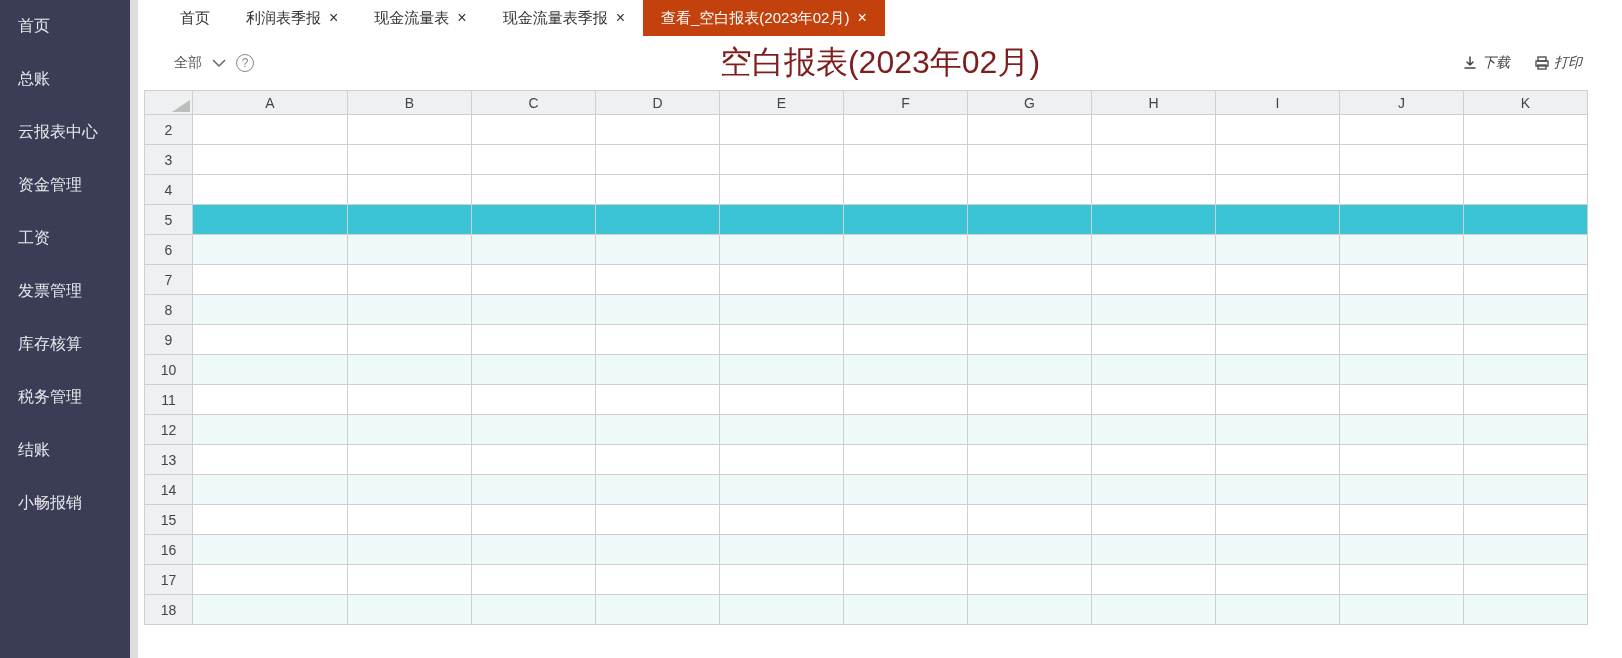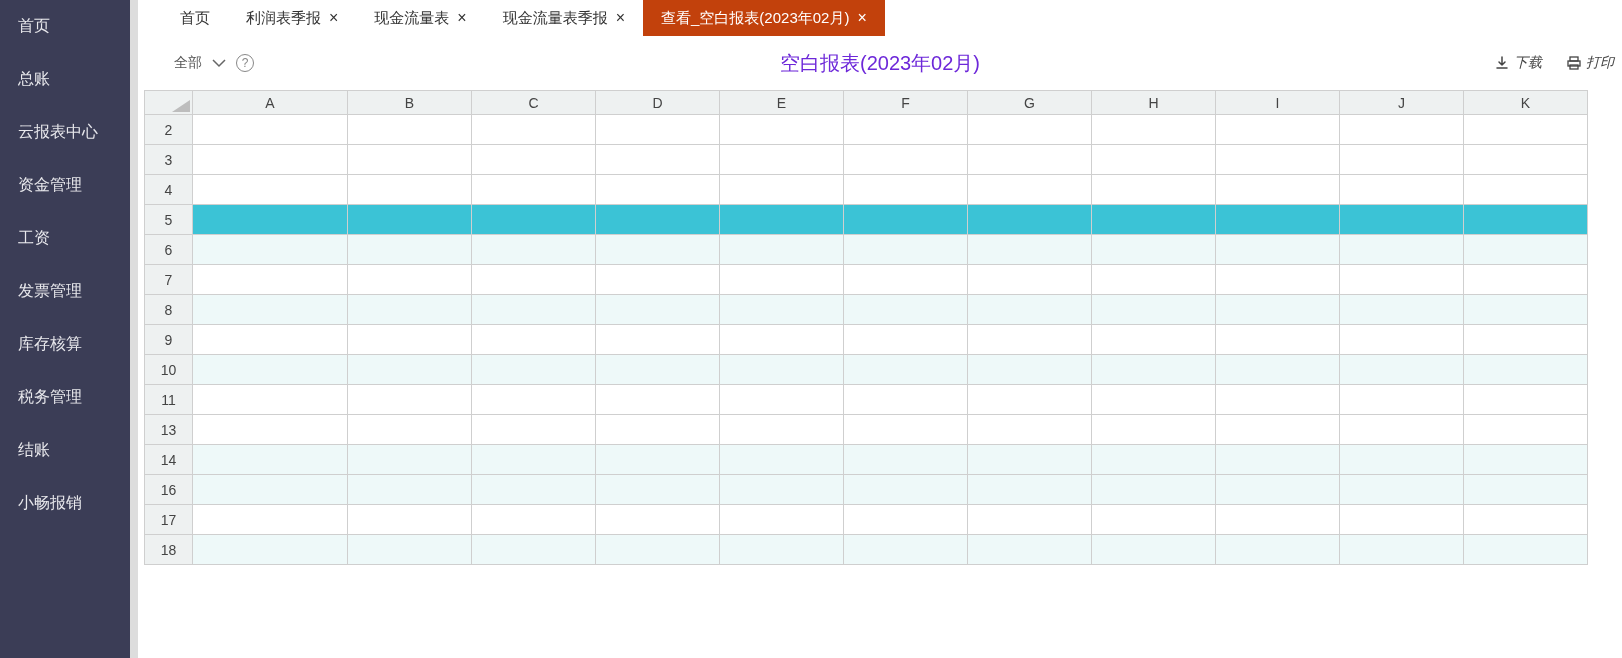--- a/index.html
+++ b/index.html
@@ -67,21 +67,21 @@
 .tab-close {
   font-size: 16px;
   line-height: 1;
   cursor: pointer;
 }
 
 
 .toolbar {
   display: flex;
   align-items: center;
-  padding: 18px 8px 18px 36px;
+  padding: 18px 40px 18px 36px;
   position: relative;
 }
 .filter-group {
   display: flex;
   align-items: center;
   gap: 10px;
   color: #555;
 }
 .filter-chevron {
   display: inline-block;
@@ -94,22 +94,22 @@
   display: inline-flex;
   align-items: center; justify-content: center;
   font-size: 12px;
   color: #888;
   cursor: pointer;
 }
 .title {
   position: absolute;
   left: 50%;
   transform: translateX(-50%);
-  font-size: 20px;
-  color: #6d28d9;
+  font-size: 32px;
+  color: #7f1d1d;
   text-align: center;
 }
 .actions {
   margin-left: auto;
   display: flex;
   gap: 24px;
   color: #444;
   font-style: italic;
 }
 .action-btn {
@@ -407,36 +407,64 @@
             <td class="cell"></td>
             <td class="cell"></td>
             <td class="cell"></td>
             <td class="cell"></td>
             <td class="cell"></td>
             <td class="cell"></td>
             <td class="cell"></td>
             <td class="cell"></td>
             <td class="cell"></td>
           </tr>
+          <tr class="alt">
+            <td class="rowhead">12</td>
+            <td class="cell"></td>
+            <td class="cell"></td>
+            <td class="cell"></td>
+            <td class="cell"></td>
+            <td class="cell"></td>
+            <td class="cell"></td>
+            <td class="cell"></td>
+            <td class="cell"></td>
+            <td class="cell"></td>
+            <td class="cell"></td>
+            <td class="cell"></td>
+          </tr>
           <tr>
             <td class="rowhead">13</td>
             <td class="cell"></td>
             <td class="cell"></td>
             <td class="cell"></td>
             <td class="cell"></td>
             <td class="cell"></td>
             <td class="cell"></td>
             <td class="cell"></td>
             <td class="cell"></td>
             <td class="cell"></td>
             <td class="cell"></td>
             <td class="cell"></td>
           </tr>
           <tr class="alt">
             <td class="rowhead">14</td>
+            <td class="cell"></td>
+            <td class="cell"></td>
+            <td class="cell"></td>
+            <td class="cell"></td>
+            <td class="cell"></td>
+            <td class="cell"></td>
+            <td class="cell"></td>
+            <td class="cell"></td>
+            <td class="cell"></td>
+            <td class="cell"></td>
+            <td class="cell"></td>
+          </tr>
+          <tr>
+            <td class="rowhead">15</td>
             <td class="cell"></td>
             <td class="cell"></td>
             <td class="cell"></td>
             <td class="cell"></td>
             <td class="cell"></td>
             <td class="cell"></td>
             <td class="cell"></td>
             <td class="cell"></td>
             <td class="cell"></td>
             <td class="cell"></td>

